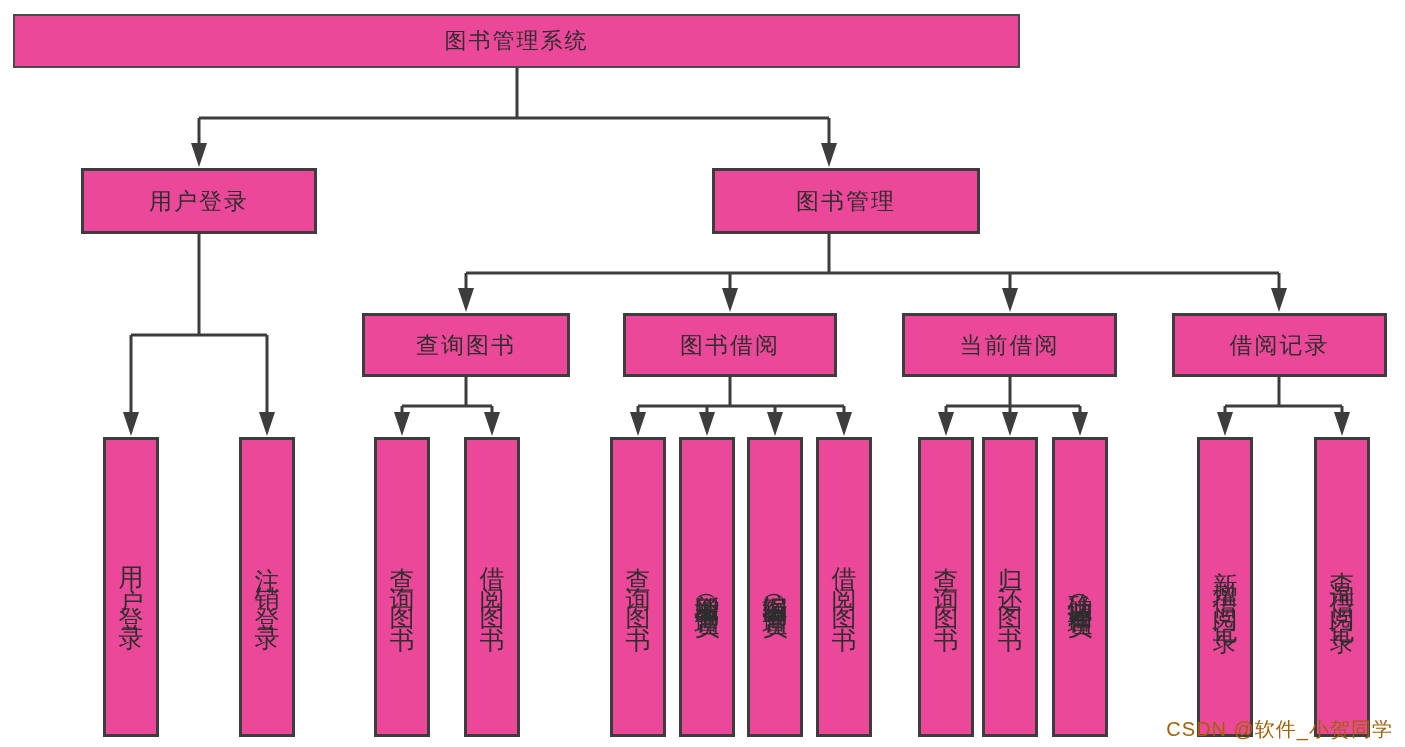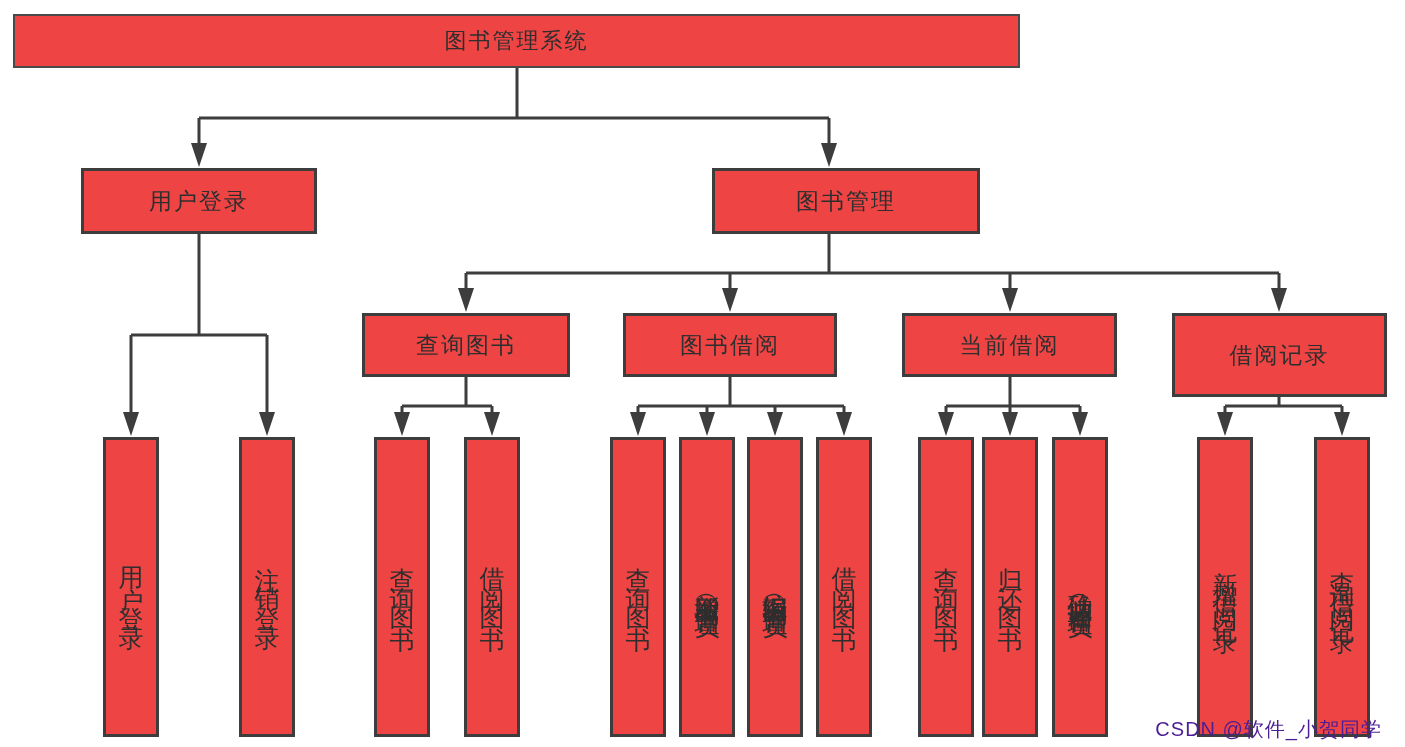--- a/index.html
+++ b/index.html
@@ -19,21 +19,21 @@
   }
   .wires path {
     stroke: #3d3d3d;
     stroke-width: 3;
     fill: none;
   }
   .wires polygon { fill: #3d3d3d; }
   .node {
     position: absolute;
     box-sizing: border-box;
-    background: #ef4444;
+    background: #ec4899;
     border: 3px solid #3d3d3d;
     display: flex;
     align-items: center;
     justify-content: center;
     color: #2e2e2e;
     z-index: 2;
     text-align: center;
   }
   .root {
     border-width: 2px;
@@ -48,25 +48,25 @@
   .leaf {
     writing-mode: vertical-rl;
     font-size: 25px;
     line-height: 1;
   }
   .ls-4 { letter-spacing: 20px; }
   .ls-6 { letter-spacing: 12px; }
   .ls-9 { letter-spacing: 3px; }
   .watermark {
     position: absolute;
-    right: 23px;
+    right: 12px;
     bottom: 4px;
     font-size: 20px;
     letter-spacing: 1px;
-    color: #4c1d95;
+    color: #a16207;
     z-index: 3;
     white-space: nowrap;
   }
 </style>
 </head>
 <body>
 
 <div class="canvas">
 
   <svg class="wires" viewBox="0 0 1405 747" aria-hidden="true">
@@ -113,21 +113,21 @@
   </svg>
 
   <div class="node root" style="left:13px; top:14px; width:1007px; height:54px;">图书管理系统</div>
 
   <div class="node branch" style="left:81px; top:168px; width:236px; height:66px;">用户登录</div>
   <div class="node branch" style="left:712px; top:168px; width:268px; height:66px;">图书管理</div>
 
   <div class="node branch" style="left:362px; top:313px; width:208px; height:64px;">查询图书</div>
   <div class="node branch" style="left:902px; top:313px; width:215px; height:64px;">当前借阅</div>
   <div class="node branch" style="left:623px; top:313px; width:214px; height:64px;">图书借阅</div>
-  <div class="node branch" style="left:1172px; top:313px; width:215px; height:84px;">借阅记录</div>
+  <div class="node branch" style="left:1172px; top:313px; width:215px; height:64px;">借阅记录</div>
 
   <div class="node leaf ls-4" style="left:103px; top:437px; width:56px; height:300px;">用户登录</div>
   <div class="node leaf ls-4" style="left:239px; top:437px; width:56px; height:300px;">注销登录</div>
 
   <div class="node leaf ls-4" style="left:374px; top:437px; width:56px; height:300px;">查询图书</div>
   <div class="node leaf ls-4" style="left:464px; top:437px; width:56px; height:300px;">借阅图书</div>
 
   <div class="node leaf ls-4" style="left:610px; top:437px; width:56px; height:300px;">查询图书</div>
   <div class="node leaf ls-9" style="left:679px; top:437px; width:56px; height:300px;">新增图书（管理员）</div>
   <div class="node leaf ls-9" style="left:747px; top:437px; width:56px; height:300px;">编辑图书（管理员）</div>

